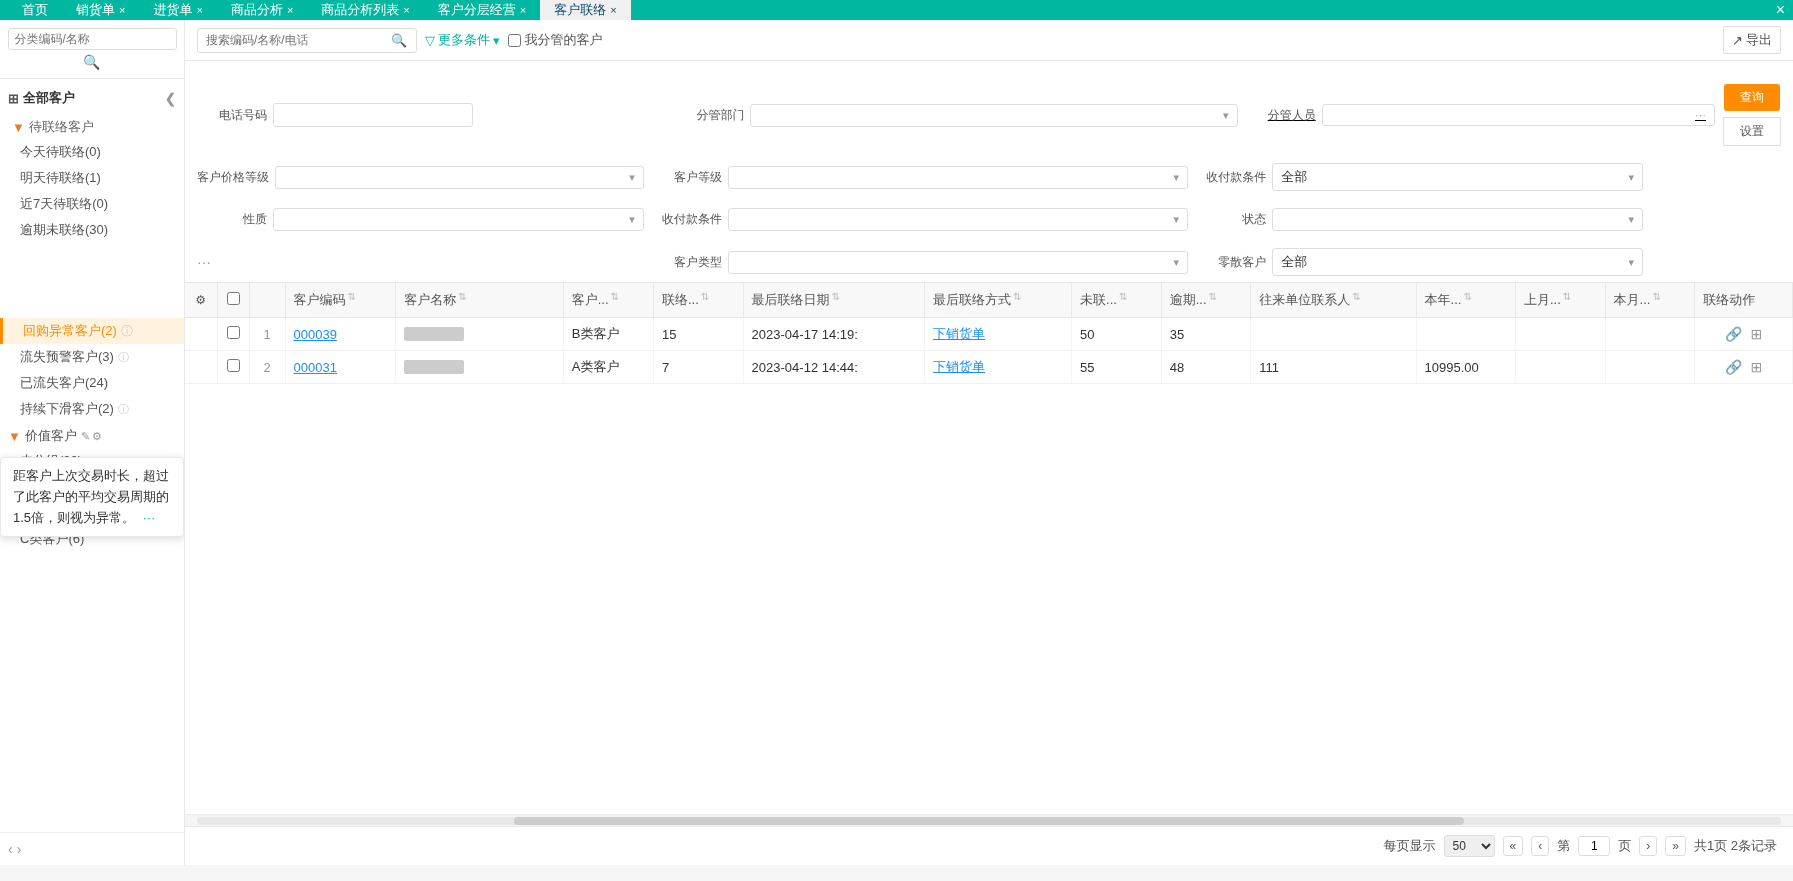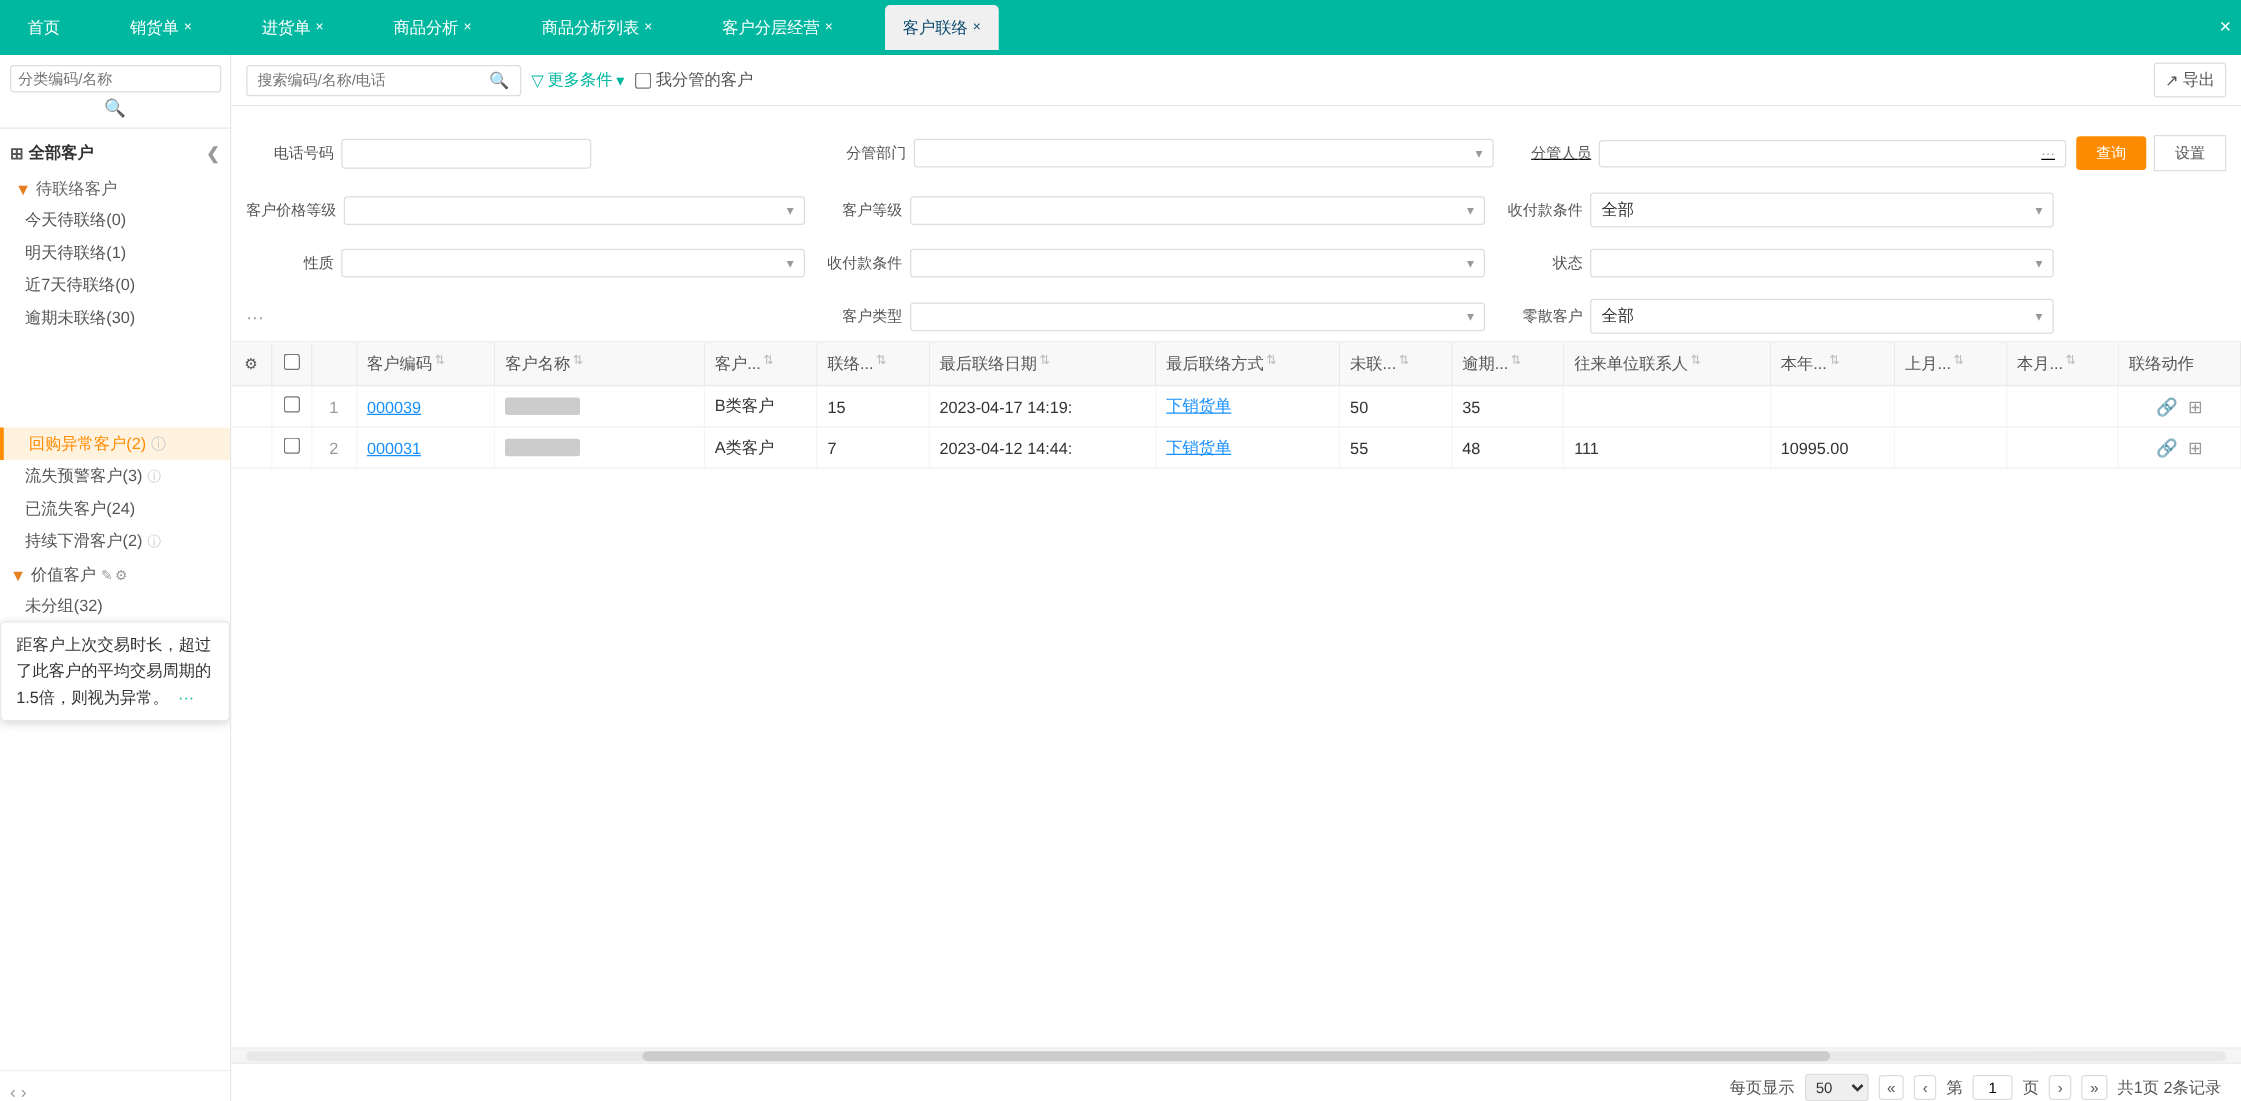--- a/index.html
+++ b/index.html
@@ -2,23 +2,22 @@
 <html><head>
   <meta charset="utf-8">
   <style>
     * { box-sizing: border-box; margin: 0; padding: 0; font-family: "Microsoft YaHei", "微软雅黑", Arial, sans-serif; font-size: 13px; }
     body { background: #f5f5f5; overflow: hidden; width: 1793px; height: 881px; }
 
     
     .top-nav {
       display: flex; align-items: center;
       background: #00b8a0;
-      height: 44px; padding: 0 8px;
+      height: 20px; padding: 0 8px;
       color: white;
-      gap: 28px;
     }
     .top-nav .nav-item {
       padding: 0 14px; height: 36px; display: flex; align-items: center;
       cursor: pointer; color: white; font-size: 13px; white-space: nowrap;
     }
     .top-nav .nav-item.active { background: #f0f0f0; color: #0c4a6e; border-radius: 4px 4px 0 0; }
     .top-nav .nav-close { margin-left: 4px; font-size: 11px; cursor: pointer; }
     .top-nav .spacer { flex: 1; }
     .top-nav .close-btn { color: white; cursor: pointer; font-size: 16px; }
 
@@ -88,21 +87,21 @@
     }
     .filter-label { color: #555; font-size: 12px; min-width: 70px; text-align: right; margin-right: 6px; }
     .filter-input {
       flex: 1; border: 1px solid #ddd; border-radius: 3px; padding: 4px 8px; font-size: 12px; outline: none; color: #333;
     }
     .filter-select {
       flex: 1; border: 1px solid #ddd; border-radius: 3px; padding: 4px 8px; font-size: 12px; outline: none; color: #333;
       background: white; cursor: pointer; display: flex; align-items: center; position: relative;
     }
     .filter-select .chevron { margin-left: auto; color: #999; font-size: 11px; }
-    .filter-actions { display: flex; gap: 6px; align-items: center; }
+    .filter-actions { display: flex; gap: 6px; align-items: center; flex-direction: column; }
     .btn-query {
       background: #ff8c00; color: white; border: none; border-radius: 3px;
       padding: 5px 16px; font-size: 12px; cursor: pointer; white-space: nowrap;
     }
     .btn-settings {
       background: white; color: #555; border: 1px solid #ddd; border-radius: 1px;
       padding: 5px 16px; font-size: 12px; cursor: pointer; white-space: nowrap;
     }
     .filter-dots { color: #999; font-size: 14px; cursor: pointer; }
 
@@ -146,21 +145,21 @@
       border: 1px solid #ddd; border-radius: 3px; padding: 2px 4px; width: 32px; text-align: center; font-size: 12px;
     }
 
     
     .hscroll-area { height: 12px; background: #f5f5f5; border-top: 1px solid #eee; display: flex; align-items: center; padding: 0 0; overflow: hidden; }
     .hscroll-track { flex: 1; height: 8px; background: #e8e8e8; border-radius: 4px; margin: 0 12px; position: relative; }
     .hscroll-thumb { position: absolute; left: 20%; width: 60%; height: 8px; background: #ccc; border-radius: 4px; cursor: pointer; }
 
     
     .tooltip-box {
-      position: absolute; left: 0; top: 230px; background: white;
+      position: absolute; left: 0; top: 214px; background: white;
       border: 1px solid #e8e8e8; border-radius: 4px; padding: 8px 12px;
       font-size: 12px; color: #333; box-shadow: 0 2px 8px rgba(0,0,0,0.15);
       max-width: 340px; z-index: 100; line-height: 1.6;
     }
     .tooltip-dots { color: #00b8a0; margin-left: 4px; cursor: pointer; }
 
     
     .left-bottom { border-top: 1px solid #eee; padding: 8px; display: flex; align-items: center; gap: 4px; }
     .left-bottom .nav-arrow { color: #999; cursor: pointer; font-size: 14px; }
   </style>

